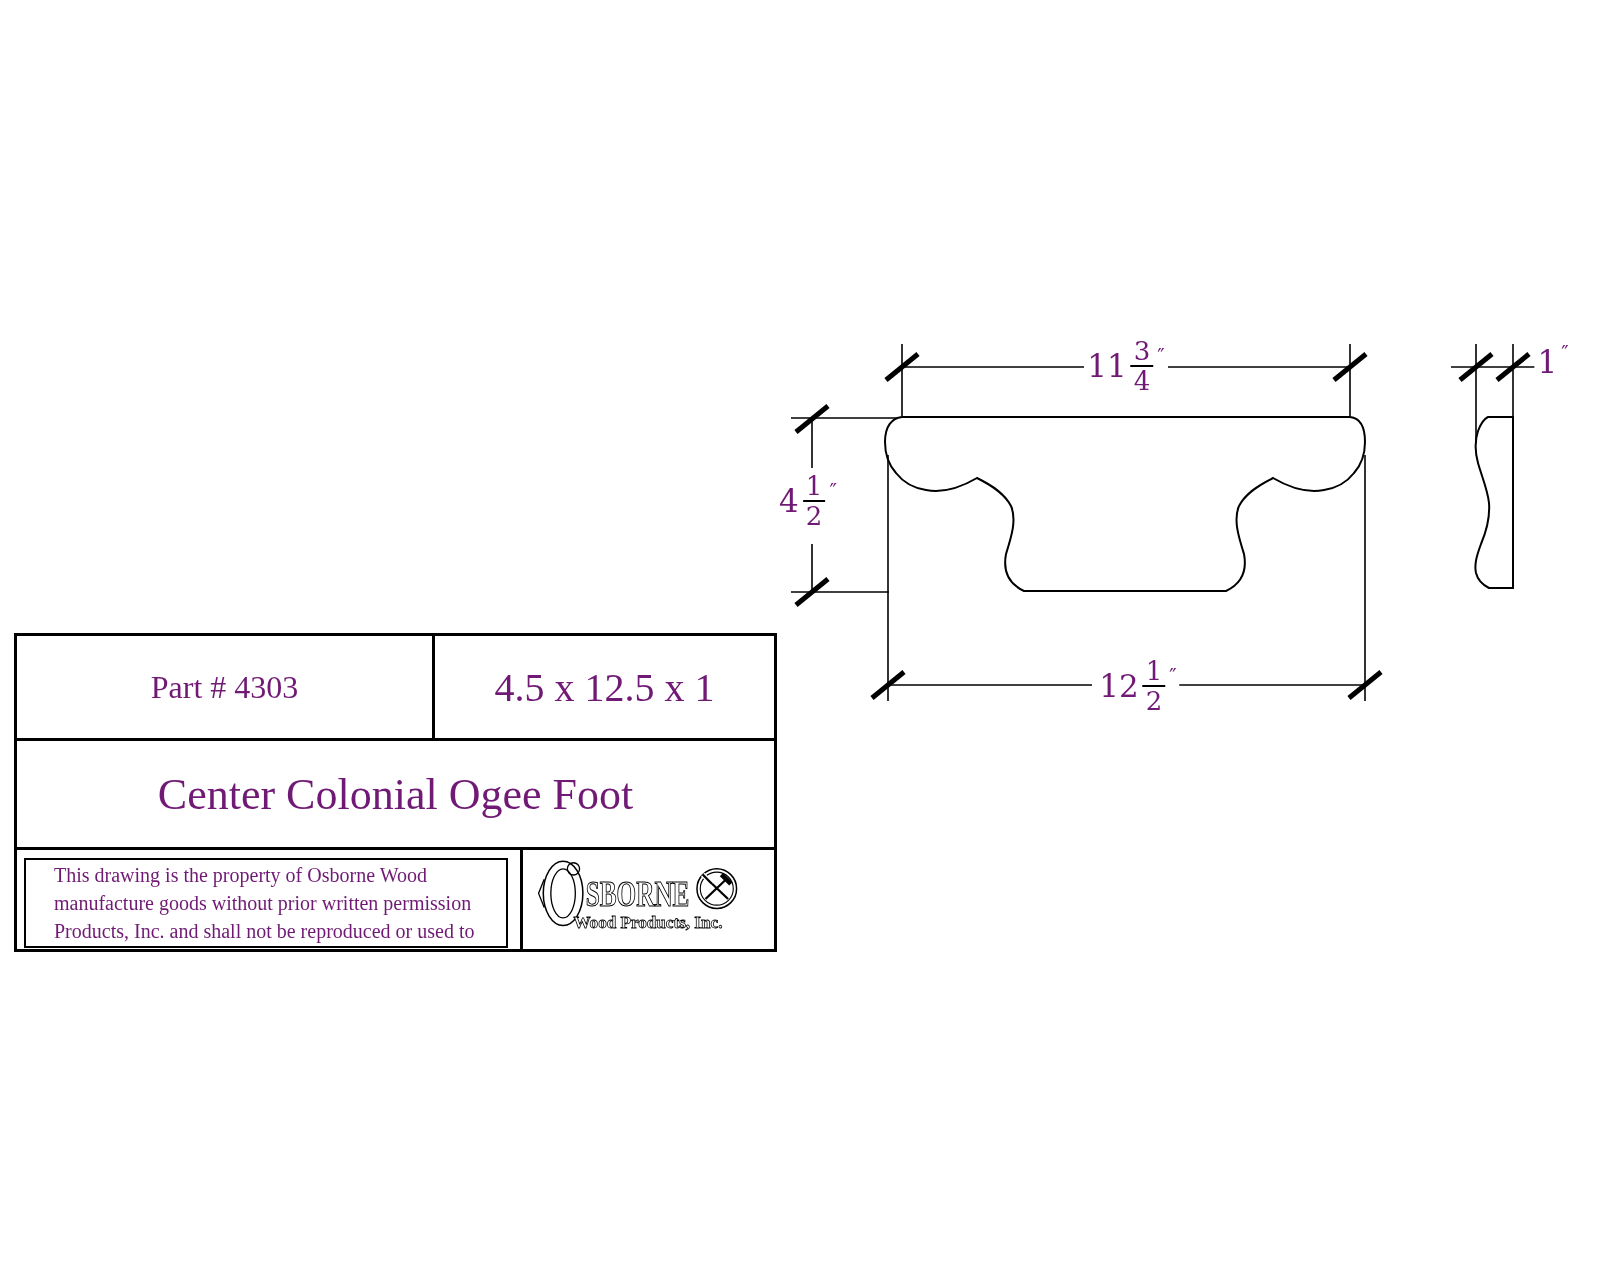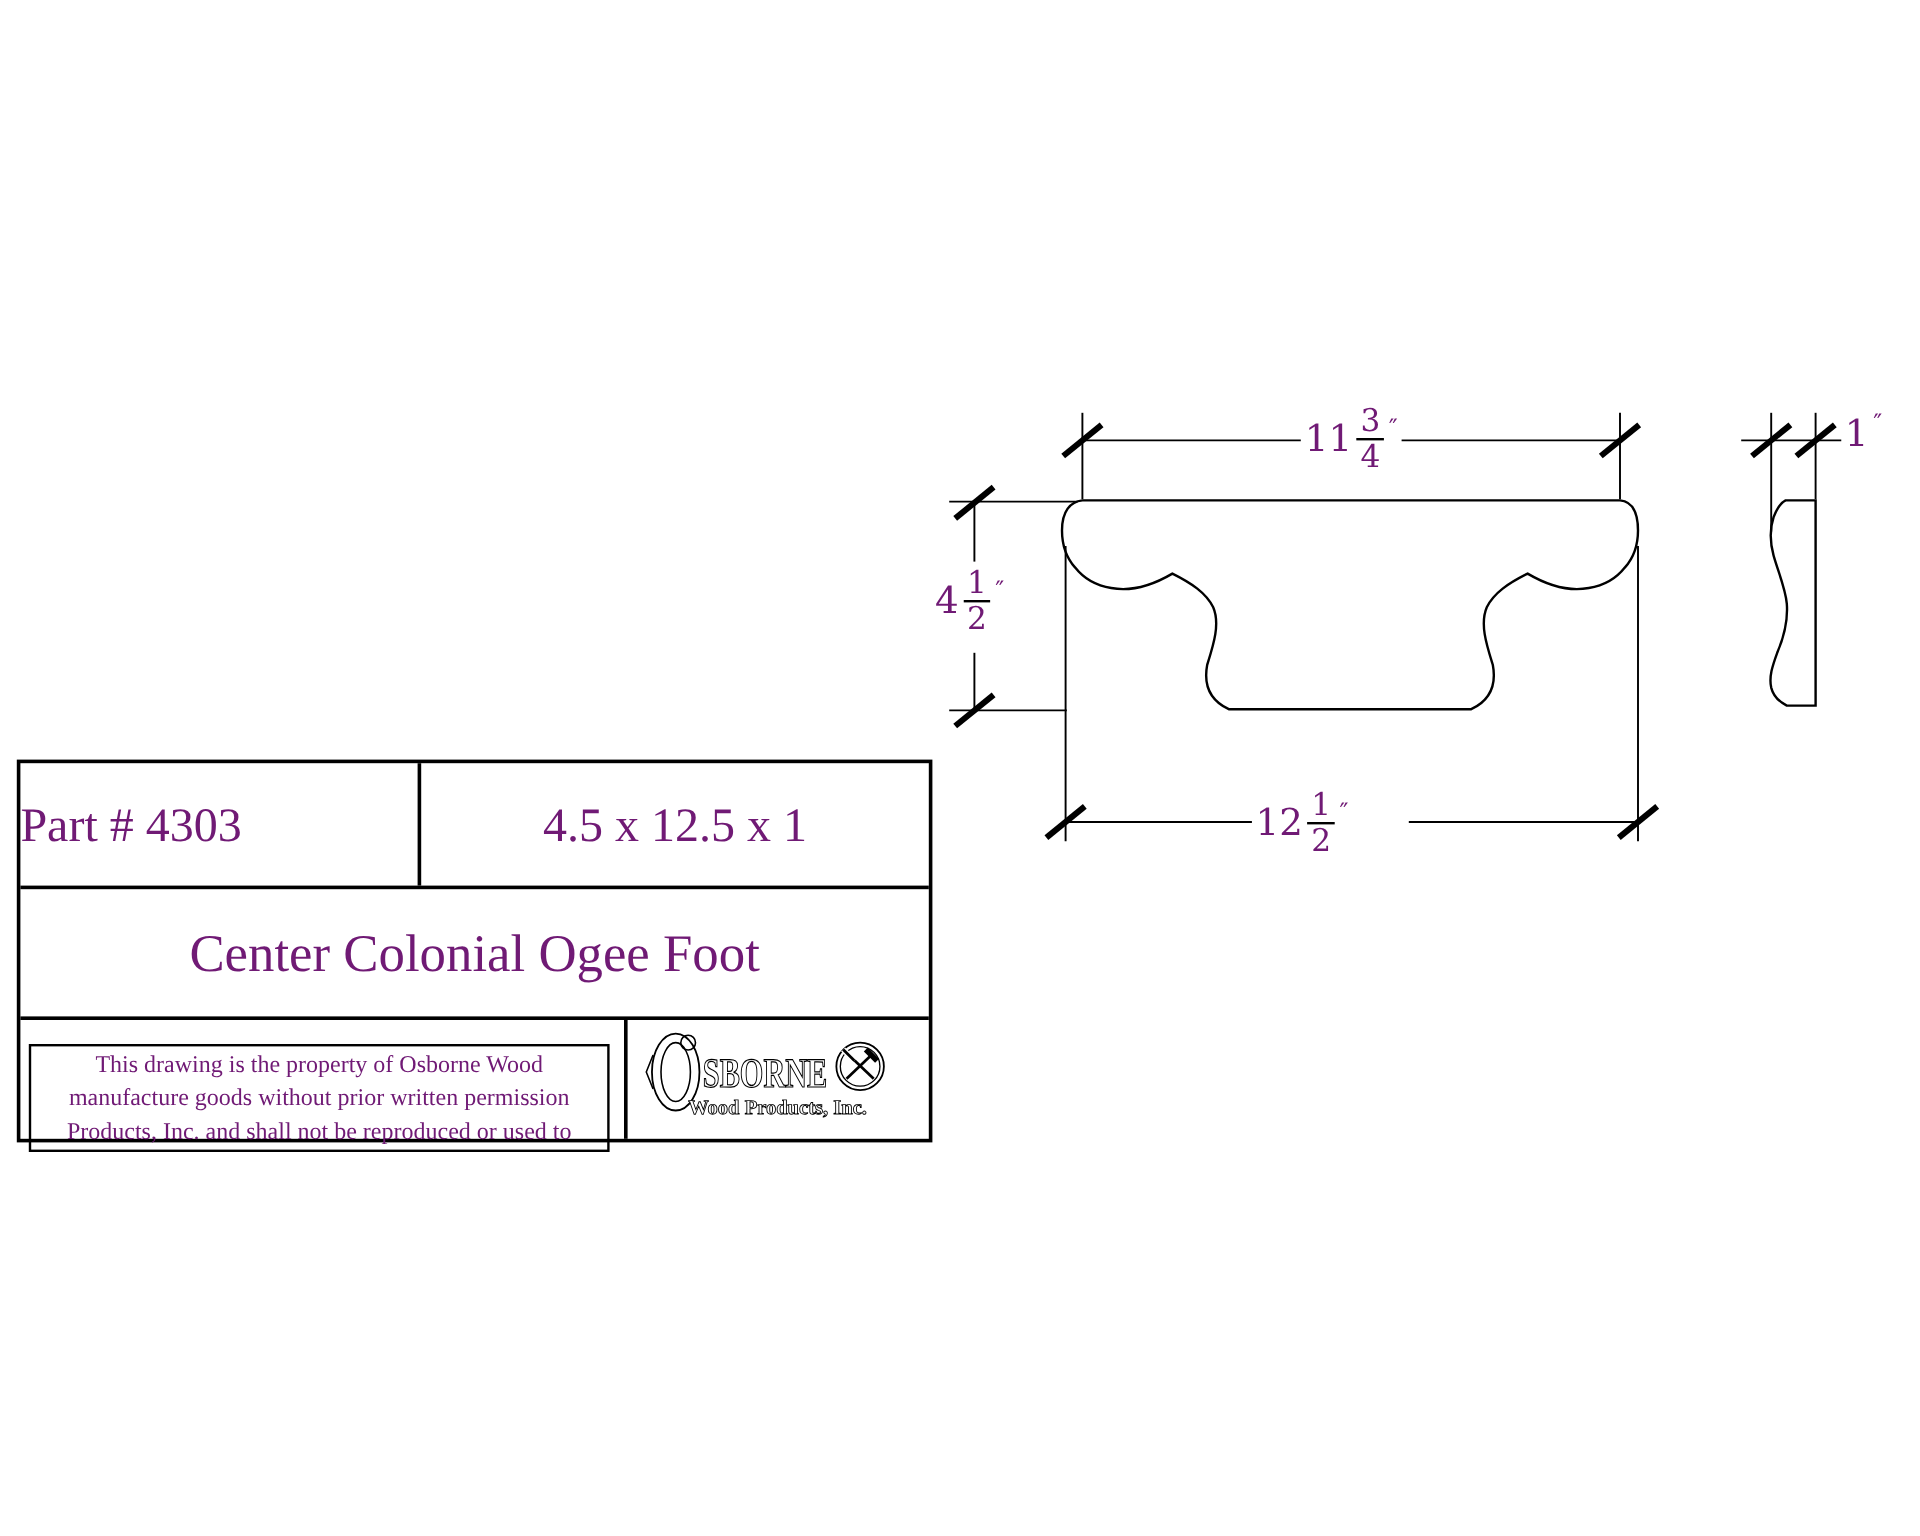--- a/index.html
+++ b/index.html
@@ -19,32 +19,32 @@
   .frac{display:inline-flex;flex-direction:column;align-items:center;margin-left:4px;line-height:1;}
   .frac .num{font-size:26px;line-height:1.0;border-bottom:2px solid #000;padding:0 3px 1px 3px;}
   .frac .den{font-size:26px;line-height:1.0;padding-top:1px;}
   .dim-label .unit{font-size:20px;line-height:1;margin-left:4px;position:relative;top:-10px;}
   
   .title-block{
     position:absolute;left:14px;top:633px;width:763px;height:319px;
     border:3px solid #000;box-sizing:border-box;background:#fff;z-index:6;
   }
   .tb-row1{display:flex;height:102px;}
-  .tb-cell-part{width:334px;border-right:3px solid #000;box-sizing:border-box;
-    display:flex;align-items:center;justify-content:flex-start;font-size:40px;}
+  .tb-cell-part{width:418px;border-right:3px solid #000;box-sizing:border-box;
+    display:flex;align-items:center;justify-content:center;font-size:32px;}
   .tb-cell-size{flex:1;display:flex;align-items:center;justify-content:center;font-size:40px;}
   .tb-row2{height:106px;border-top:3px solid #000;box-sizing:content-box;
     display:flex;align-items:center;justify-content:center;font-size:44px;}
   .tb-row3{border-top:3px solid #000;height:99px;display:flex;}
   .tb-cell-notice{width:506px;border-right:3px solid #000;box-sizing:border-box;position:relative;}
   .notice-box{
-    position:absolute;left:7px;top:20px;width:484px;height:90px;
+    position:absolute;left:7px;top:8px;width:484px;height:90px;
     border:2px solid #000;box-sizing:border-box;
-    display:flex;flex-direction:column;align-items:center;justify-content:center;
-    font-size:20px;line-height:1.4;text-align:center;
+    display:flex;flex-direction:column;align-items:flex-start;justify-content:center;
+    font-size:20px;line-height:1.4;text-align:center;padding-left:28px;
   }
   .tb-cell-logo{flex:1;position:relative;}
 </style>
 </head>
 <body>
 
 <div class="canvas">
 
   <svg class="drawing" width="1600" height="1280" viewBox="0 0 1600 1280">
     <g stroke="#000" fill="none">
@@ -121,21 +121,21 @@
 
   <div class="dim-label" style="left:808px;top:501px;">
     <span class="whole">4</span>
     <span class="frac">
       <span class="num">1</span>
       <span class="den">2</span>
     </span>
     <span class="unit">″</span>
   </div>
 
-  <div class="dim-label" style="left:1085px;top:686px;">
+  <div class="dim-label" style="left:1138px;top:686px;">
     <span class="whole">12</span>
     <span class="frac">
       <span class="num">1</span>
       <span class="den">2</span>
     </span>
     <span class="unit">″</span>
   </div>
 
   <div class="dim-label" style="left:1553px;top:362px;">
     <span class="whole">1</span>

